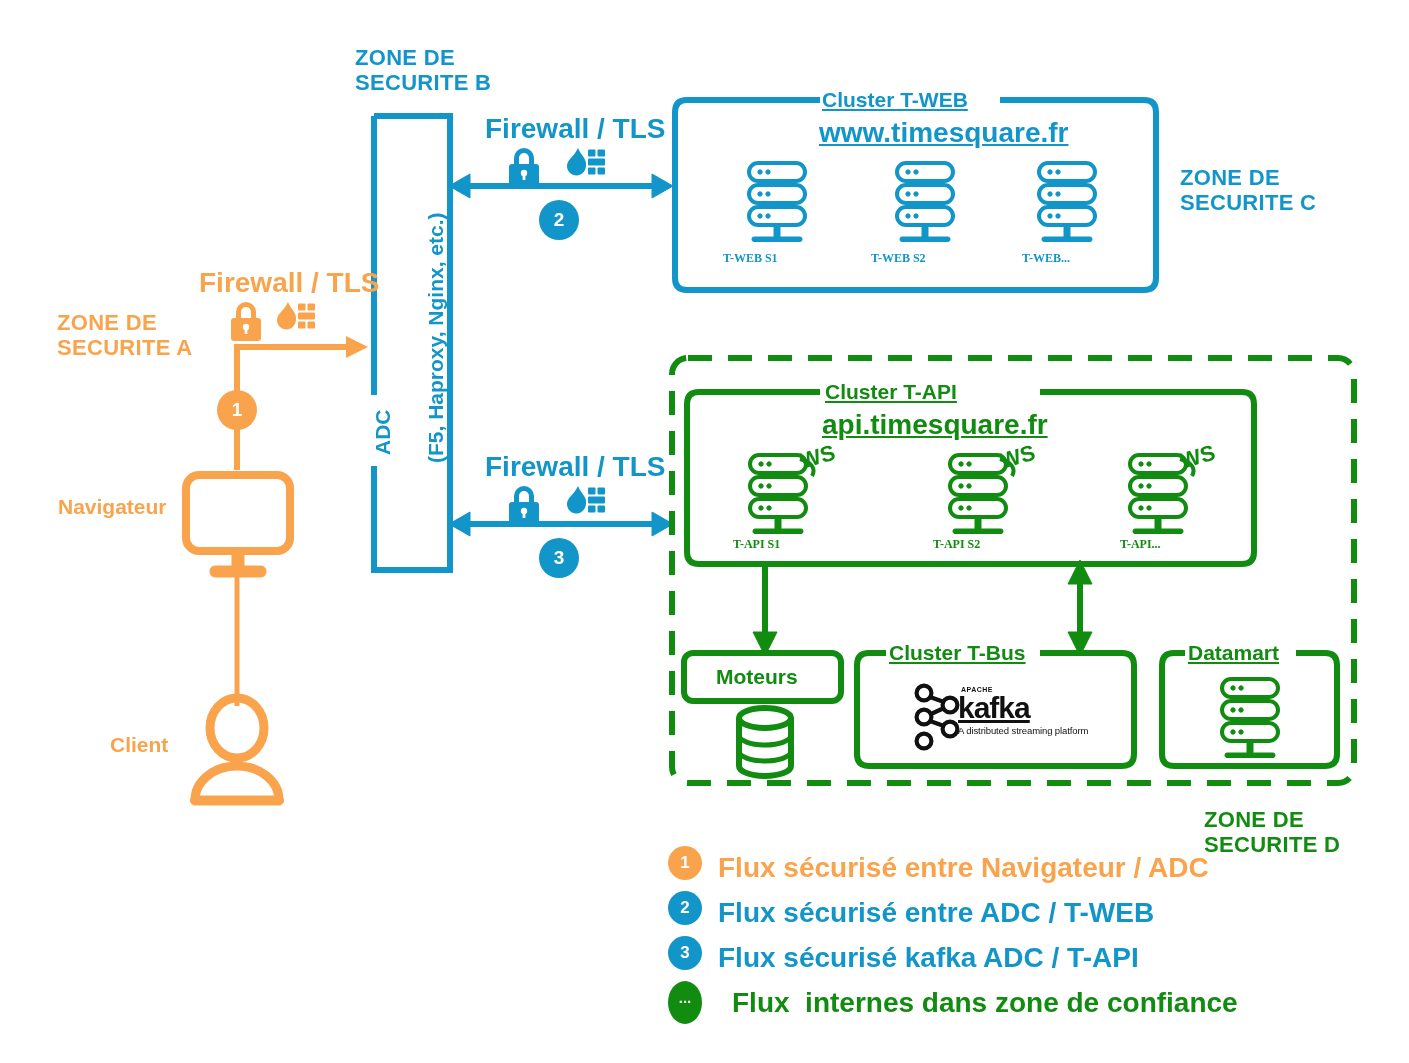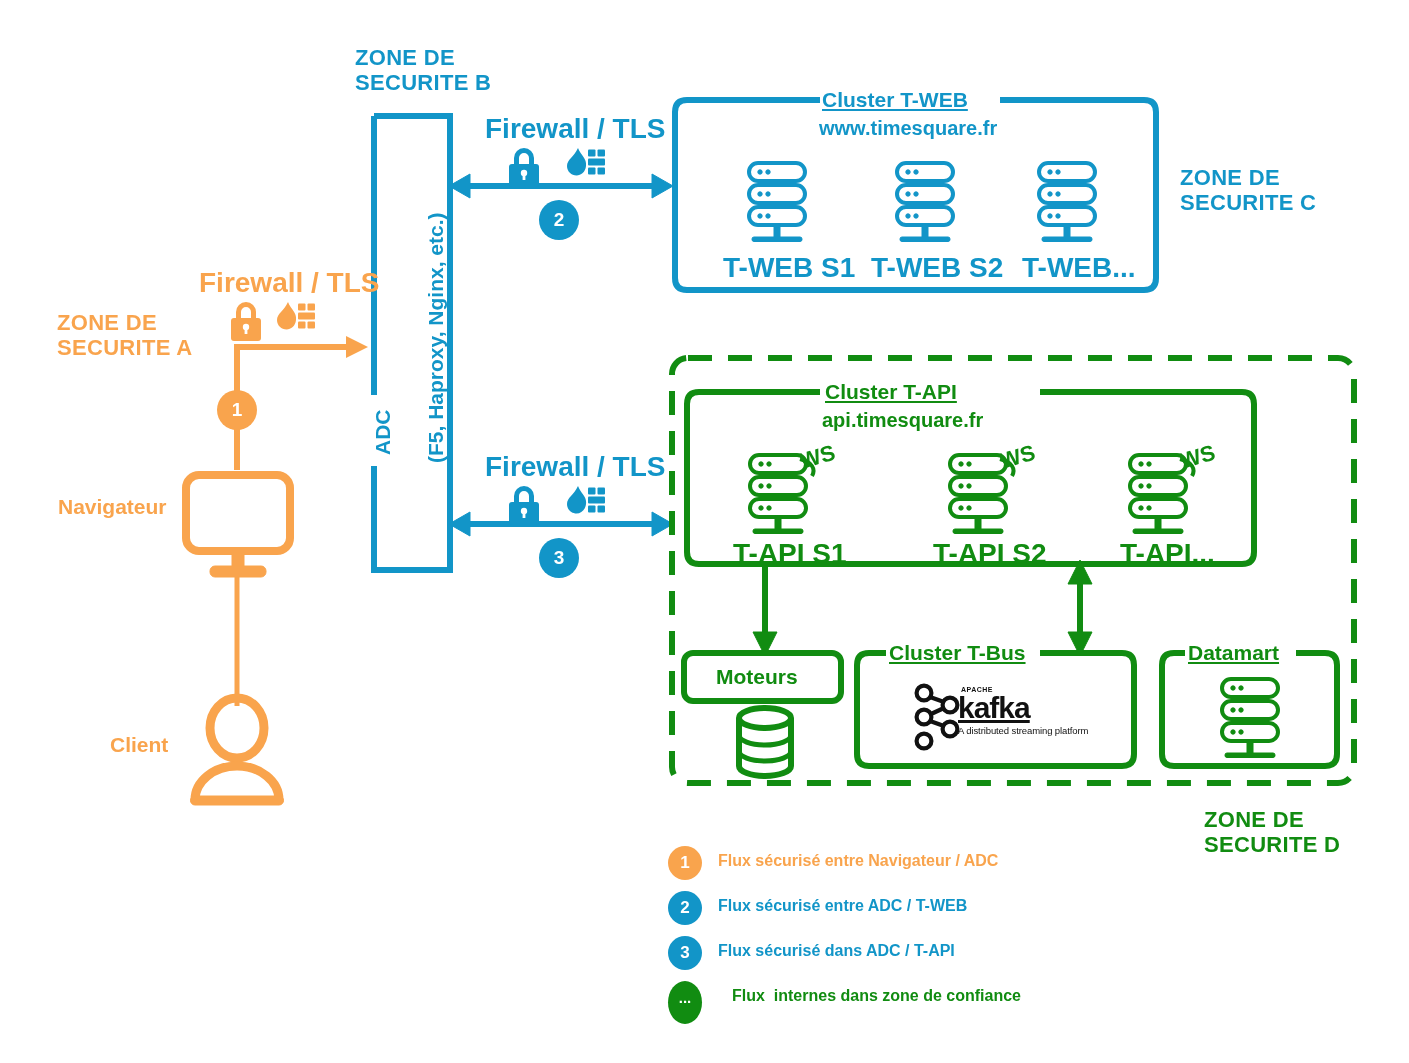--- a/index.html
+++ b/index.html
@@ -9,23 +9,23 @@
   .abs{position:absolute;}
   svg{position:absolute;left:0;top:0;width:1409px;height:1063px;overflow:visible;}
   .lbl{position:absolute;font-weight:bold;line-height:1.12;white-space:pre;}
   .orange{color:#F9A44D;}
   .blue{color:#1295C8;}
   .green{color:#118C11;}
   .zone{font-size:22px;letter-spacing:.3px;}
   .fw{font-size:28px;}
   .node{font-size:21px;}
   .clu{font-size:21px;text-decoration:underline;}
-  .host{font-size:28px;}
-  .url{font-size:20px;}
-  .legend-txt{font-size:16px;font-weight:bold;white-space:pre;}
+  .host{font-size:12px;font-family:Liberation Serif, serif;}
+  .url{font-size:28px;text-decoration:underline;}
+  .legend-txt{font-size:28px;font-weight:bold;white-space:pre;}
   .badge{position:absolute;border-radius:50%;color:#fff;font-weight:bold;
          display:flex;align-items:center;justify-content:center;}
   .vert{transform-origin:0 0;}
   .kafka-wrap{position:absolute;color:#111;text-align:left;}
   .kafka-name{font-size:30px;font-weight:bold;letter-spacing:-1px;line-height:1;text-decoration:underline;}
   .kafka-ap{font-size:7px;font-weight:bold;letter-spacing:.5px;line-height:1;}
   .kafka-tag{font-size:9.5px;line-height:1;letter-spacing:-.1px;}
 </style>
 </head>
 <body>
@@ -283,21 +283,21 @@
       <div class="legend-txt orange abs" style="left:50px;top:6px;">Flux sécurisé entre Navigateur / ADC</div>
     </div>
 
     <div class="abs" style="left:0px;top:45px;width:600px;height:38px;">
       <div class="badge" style="left:0;top:0;width:34px;height:34px;background:#1295C8;font-size:17px;">2</div>
       <div class="legend-txt blue abs" style="left:50px;top:6px;text-align:center;">Flux sécurisé entre ADC / T-WEB</div>
     </div>
 
     <div class="abs" style="left:0px;top:90px;width:600px;height:38px;">
       <div class="badge" style="left:0;top:0;width:34px;height:34px;background:#1295C8;font-size:17px;">3</div>
-      <div class="legend-txt blue abs" style="left:50px;top:6px;">Flux sécurisé dans ADC / T-API</div>
+      <div class="legend-txt blue abs" style="left:50px;top:6px;">Flux sécurisé kafka ADC / T-API</div>
     </div>
 
     <div class="abs" style="left:0px;top:135px;width:600px;height:38px;">
       <div class="badge" style="left:0;top:0;width:34px;height:34px;background:#118C11;font-size:15px;line-height:0;padding-bottom:9px;">...</div>
       <div class="legend-txt green abs" style="left:50px;top:6px;margin-left:14px;">Flux  internes dans zone de confiance</div>
     </div>
 
   </div>
 
 </div>

